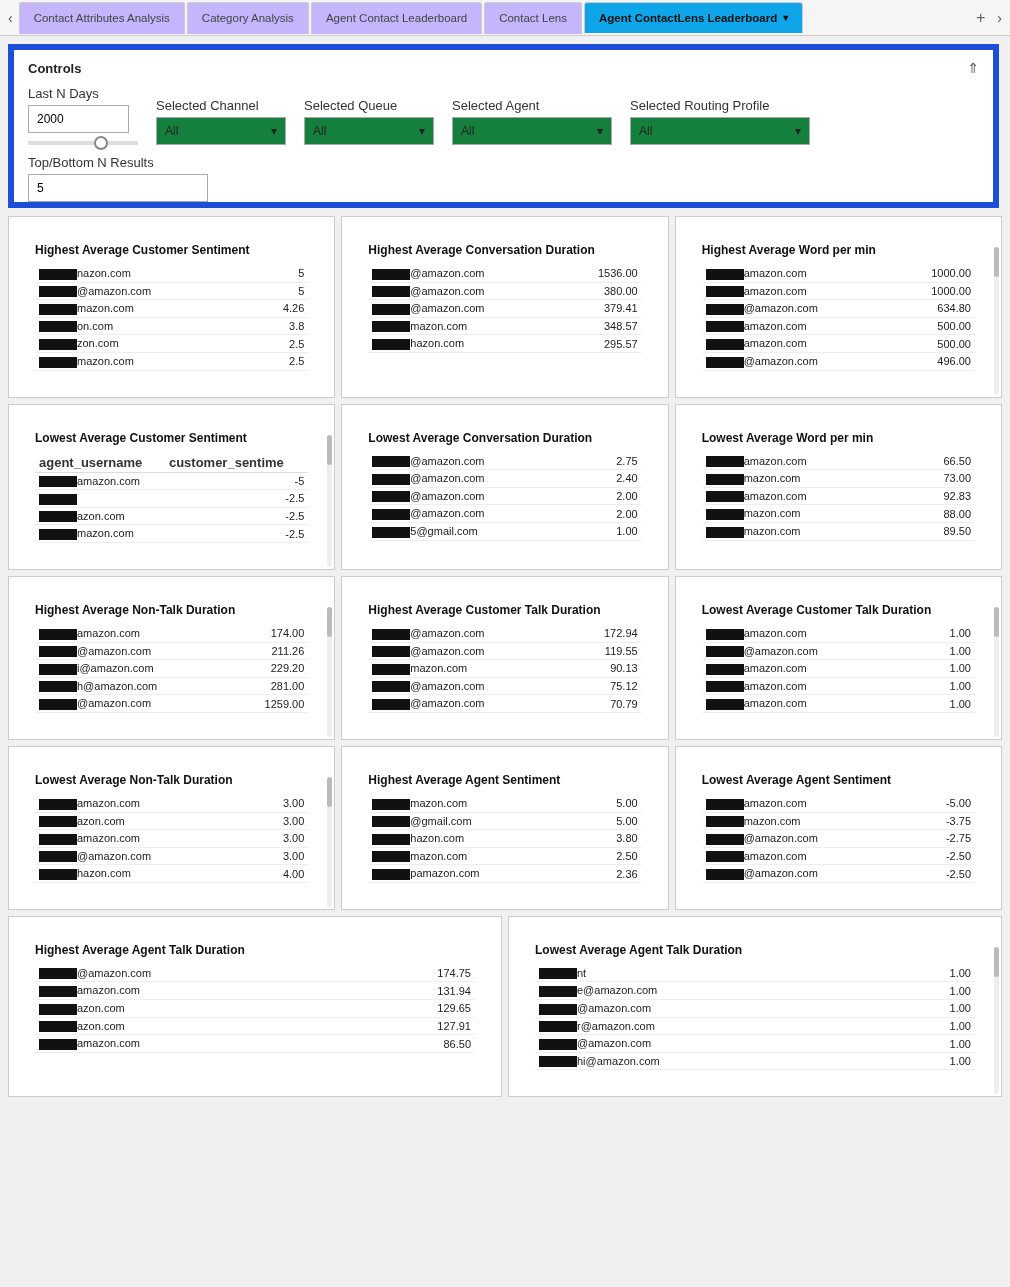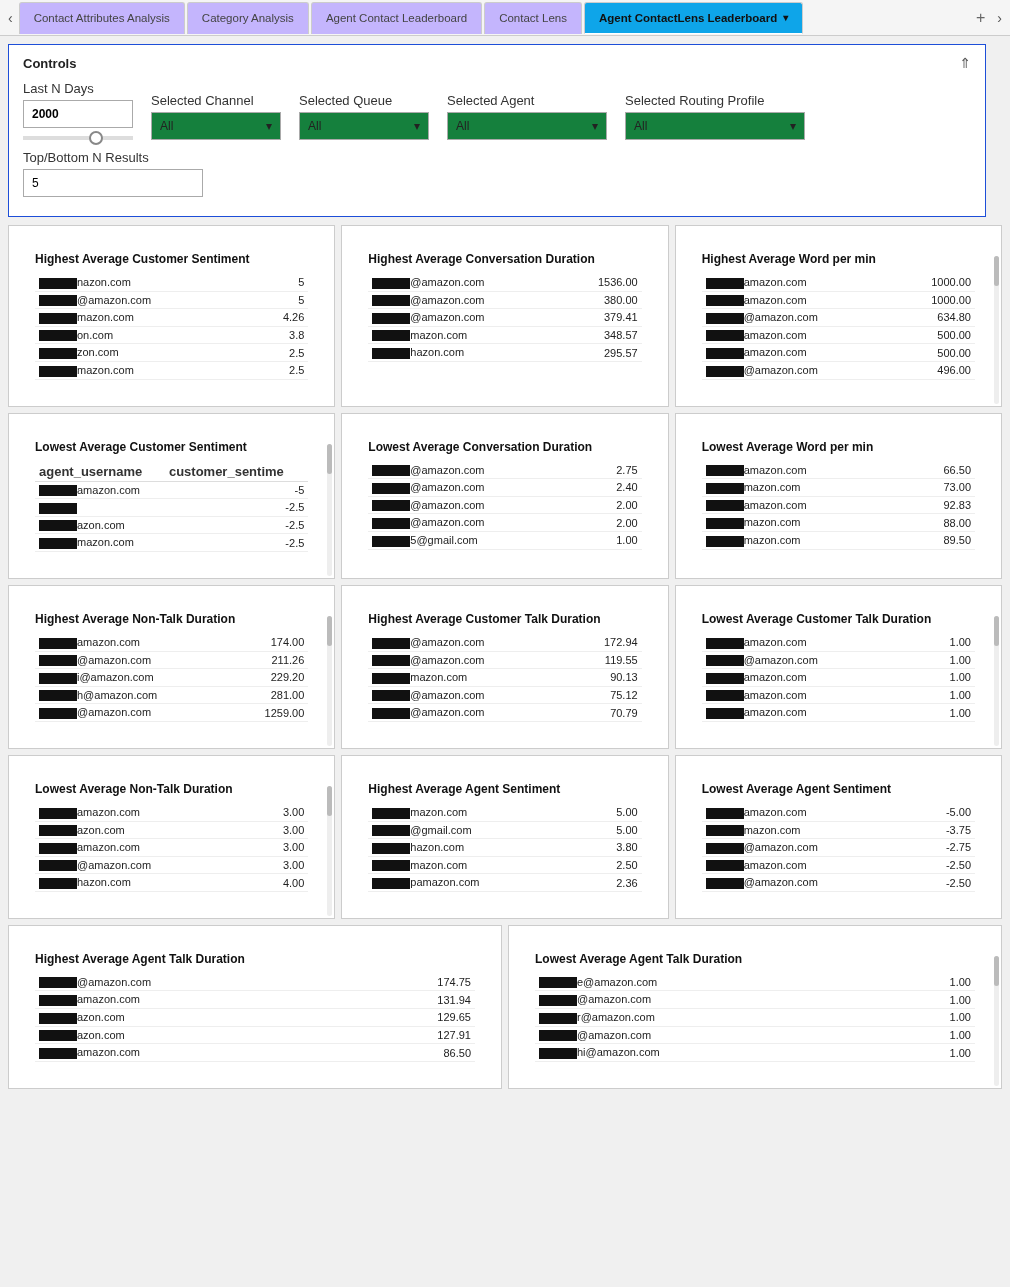--- a/index.html
+++ b/index.html
@@ -55,23 +55,23 @@
       border: none;
       cursor: pointer;
       font-size: 16px;
       color: #666;
       padding: 0 6px;
     }
 
     
     .controls-panel {
       background: #fff;
-      border: 1px solid #1d4ed8;
-      margin: 8px 24px 8px 8px;
-      padding: 10px 14px 19px;
+      border: 6px solid #1d4ed8;
+      margin: 8px 11px 8px 8px;
+      padding: 10px 14px 0;
     }
     .controls-header {
       display: flex;
       justify-content: space-between;
       align-items: center;
       margin-bottom: 10px;
     }
     .controls-title {
       font-size: 13px;
       font-weight: 600;
@@ -245,21 +245,21 @@
 
 <div class="controls-panel">
   <div class="controls-header">
     <span class="controls-title">Controls</span>
     <button class="collapse-btn">⇑</button>
   </div>
   <div class="controls-row">
 
     <div class="control-group">
       <span class="control-label">Last N Days</span>
-      <input class="control-input" type="text" value="2000" style="width: 110px; font-weight: bold;">
+      <input class="control-input" type="text" value="2000" style="width: 101px;">
       <div class="slider-track">
         <div class="slider-thumb"></div>
       </div>
     </div>
 
     <div class="control-group">
       <span class="control-label">Selected Channel</span>
       <div class="control-select">
         <span>All</span>
         <span>▾</span>
@@ -702,20 +702,24 @@
     </div>
 
     <div class="card">
       <div class="card-title">Lowest Average Agent Talk Duration</div>
       <div class="card-scrollbar">
           <div class="card-scrollbar-thumb"></div>
         </div>
       <table class="card-table">
         <tbody>
           <tr>
+            <td><span class="redacted-row"></span>nt</td>
+              <td>1.00</td>
+          </tr>
+          <tr>
             <td><span class="redacted-row"></span>e@amazon.com</td>
               <td>1.00</td>
           </tr>
           <tr>
             <td><span class="redacted-row"></span>@amazon.com</td>
               <td>1.00</td>
           </tr>
           <tr>
             <td><span class="redacted-row"></span>r@amazon.com</td>
               <td>1.00</td>

